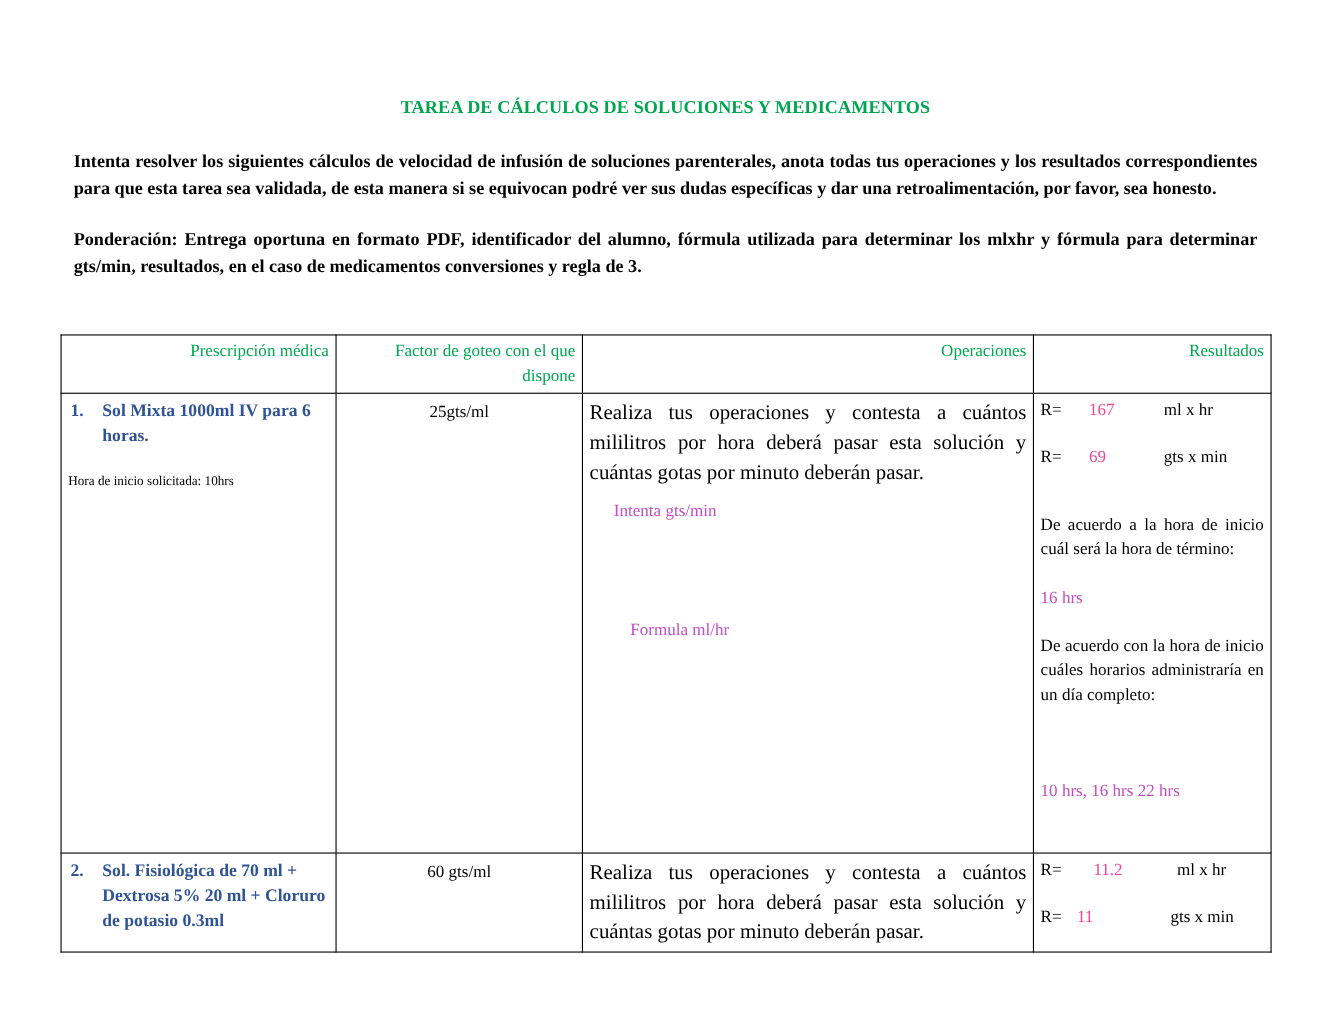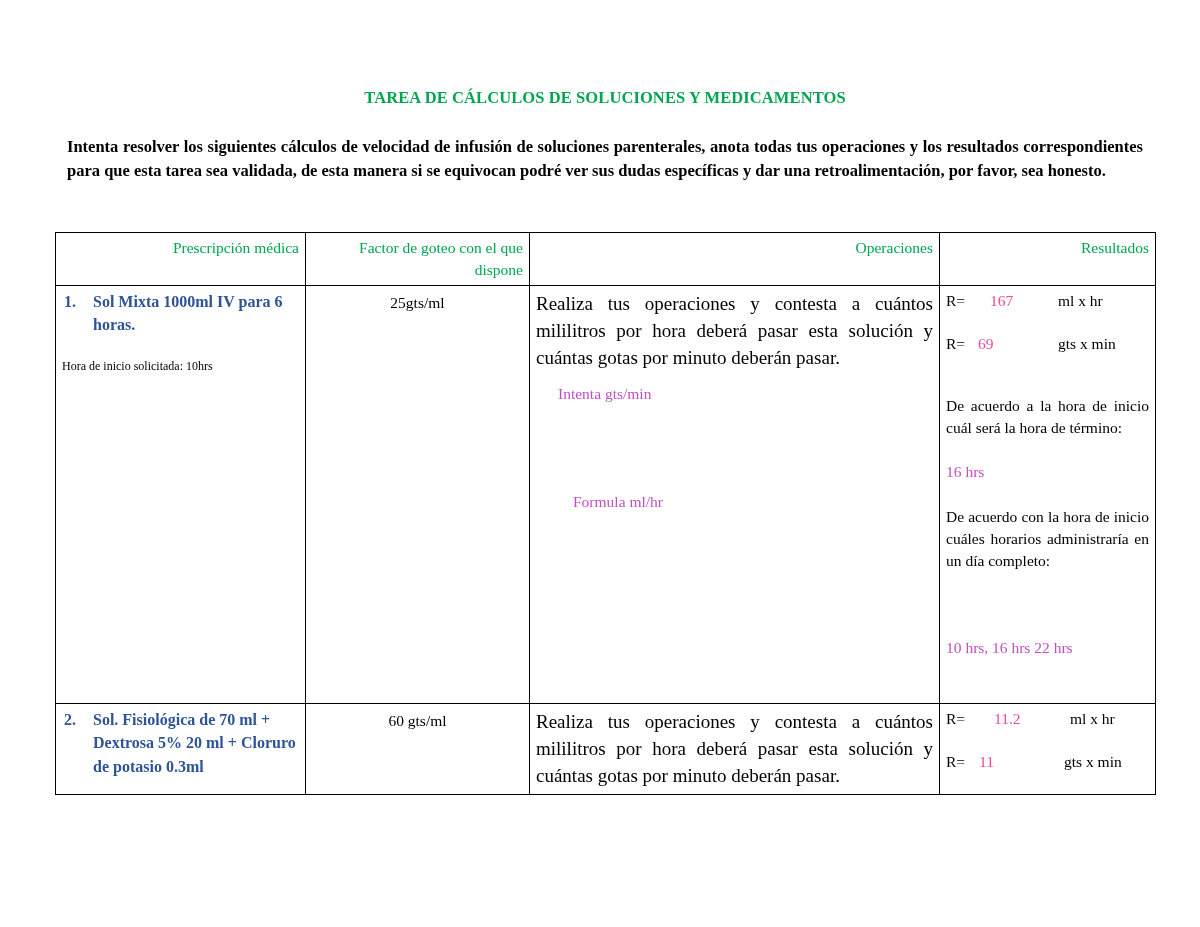--- a/index.html
+++ b/index.html
@@ -163,21 +163,21 @@
     display: inline-block;
     position: absolute;
   }
   .res-line .r-unit {
     display: inline-block;
     position: absolute;
   }
   .res-1 .r-val { left: 44px; }
   .res-1 .r-unit { left: 112px; }
   .res-2 { margin-top: 21px; }
-  .res-2 .r-val { left: 32px; }
+  .res-2 .r-val { left: 44px; }
   .res-2 .r-unit { left: 112px; }
 
   .res-q {
     text-align: justify;
     font-size: 15.5px;
     line-height: 1.43;
     color: #000000;
   }
   .res-q.q1 { margin-top: 40px; }
   .res-q.q2 { margin-top: 22px; }
@@ -201,20 +201,21 @@
 </head>
 <body>
 
 <div class="page">
   <div class="content">
 
     <h1 class="doc-title">TAREA DE CÁLCULOS DE SOLUCIONES Y MEDICAMENTOS</h1>
 
     <p class="para first">Intenta resolver los siguientes cálculos de velocidad de infusión de soluciones parenterales, anota todas tus operaciones y los resultados correspondientes para que esta tarea sea validada, de esta manera si se equivocan podré ver sus dudas específicas y dar una retroalimentación, por favor, sea honesto.</p>
 
+    <p class="para second">Ponderación: Entrega oportuna en formato PDF, identificador del alumno, fórmula utilizada para determinar los mlxhr y fórmula para determinar gts/min, resultados, en el caso de medicamentos conversiones y regla de 3.</p>
 
     <div class="tbl-wrap">
       <table class="calc-table">
         <colgroup>
           <col class="c1">
             <col class="c2">
             <col class="c3">
             <col class="c4">
         </colgroup>
 

